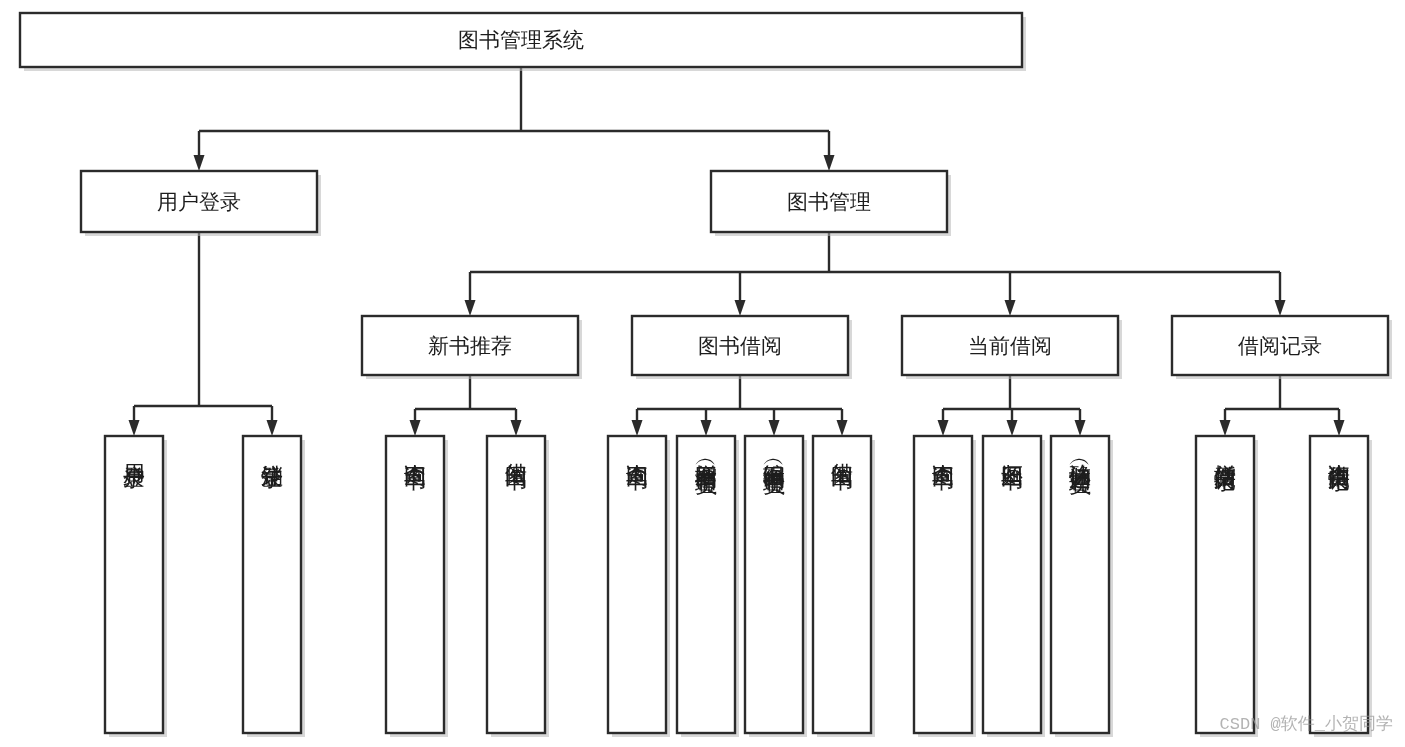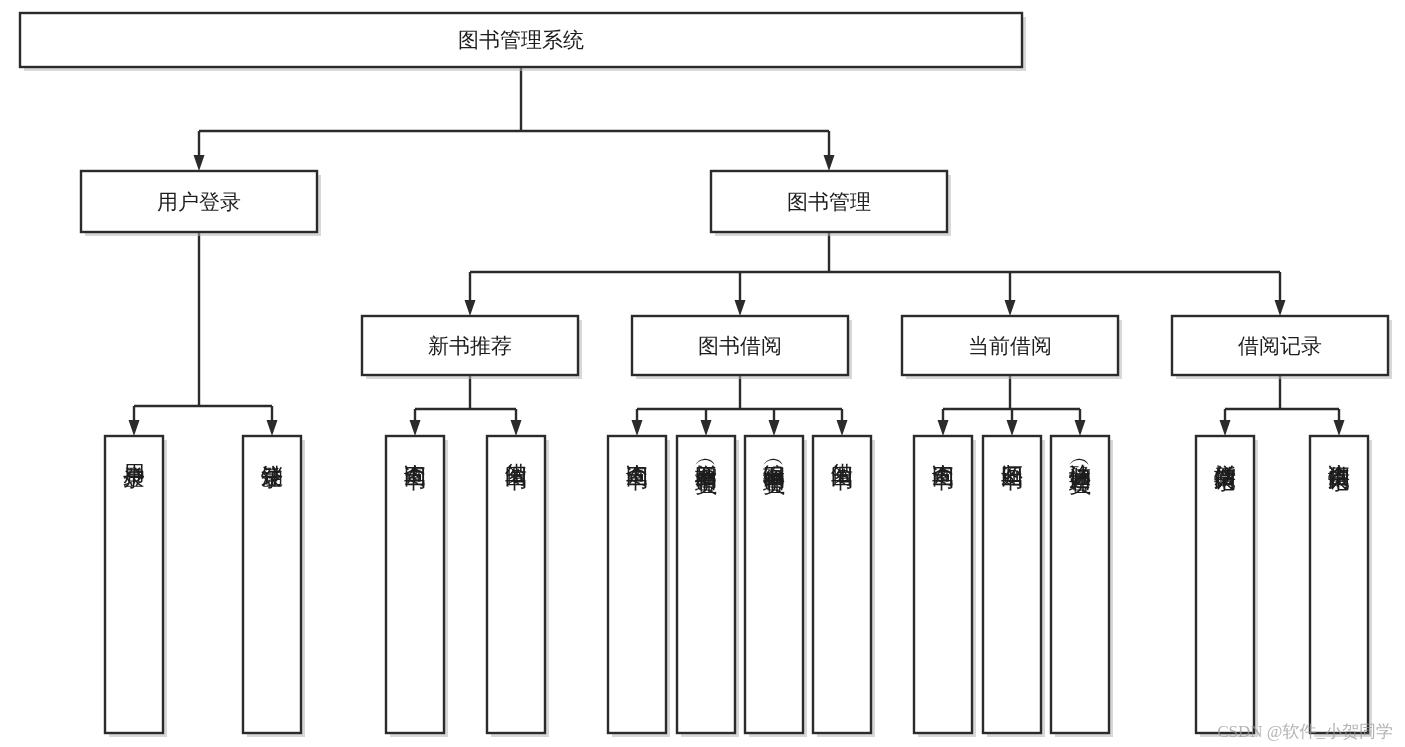--- a/index.html
+++ b/index.html
@@ -64,22 +64,22 @@
     font-family: "DejaVu Sans", "Liberation Sans", sans-serif;
     font-size: 22px;
     line-height: 1.08;
     color: #1d1d1d;
     letter-spacing: 1.5px;
     white-space: nowrap;
   }
   .watermark {
     position: absolute;
     right: 12px;
-    bottom: 4px;
-    font-family: Liberation Serif, serif;
+    bottom: 12px;
+    font-family: Liberation Mono, monospace;
     font-size: 17px;
     color: #9a9a9a;
     opacity: 0.75;
     white-space: nowrap;
   }
 </style>
 </head>
 <body>
 
 <div id="diagram-root">

